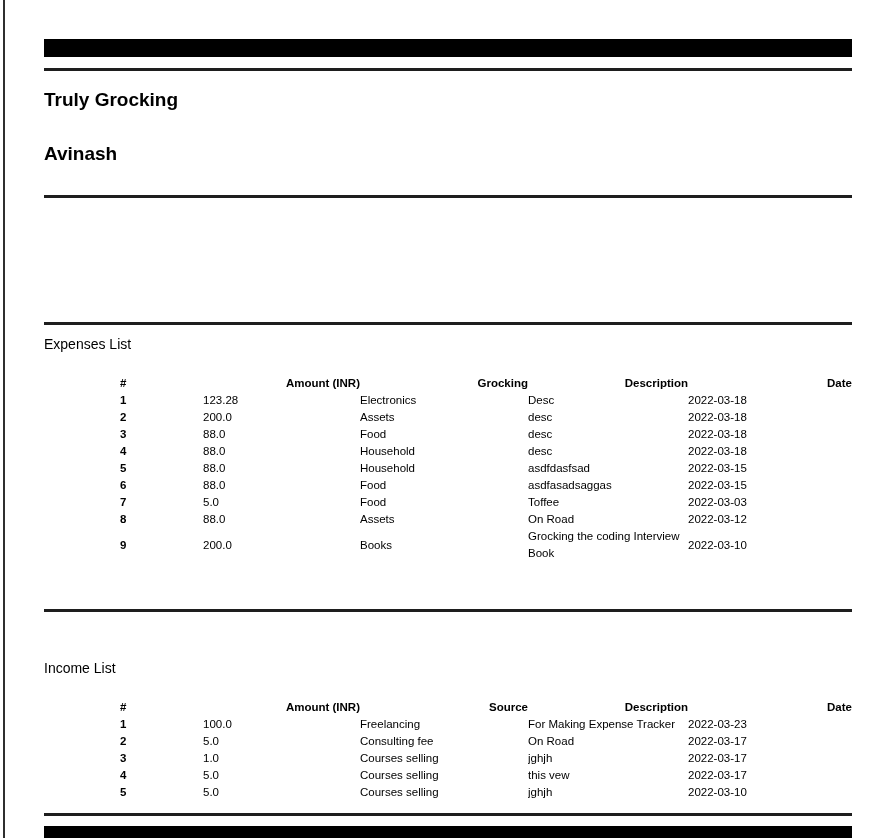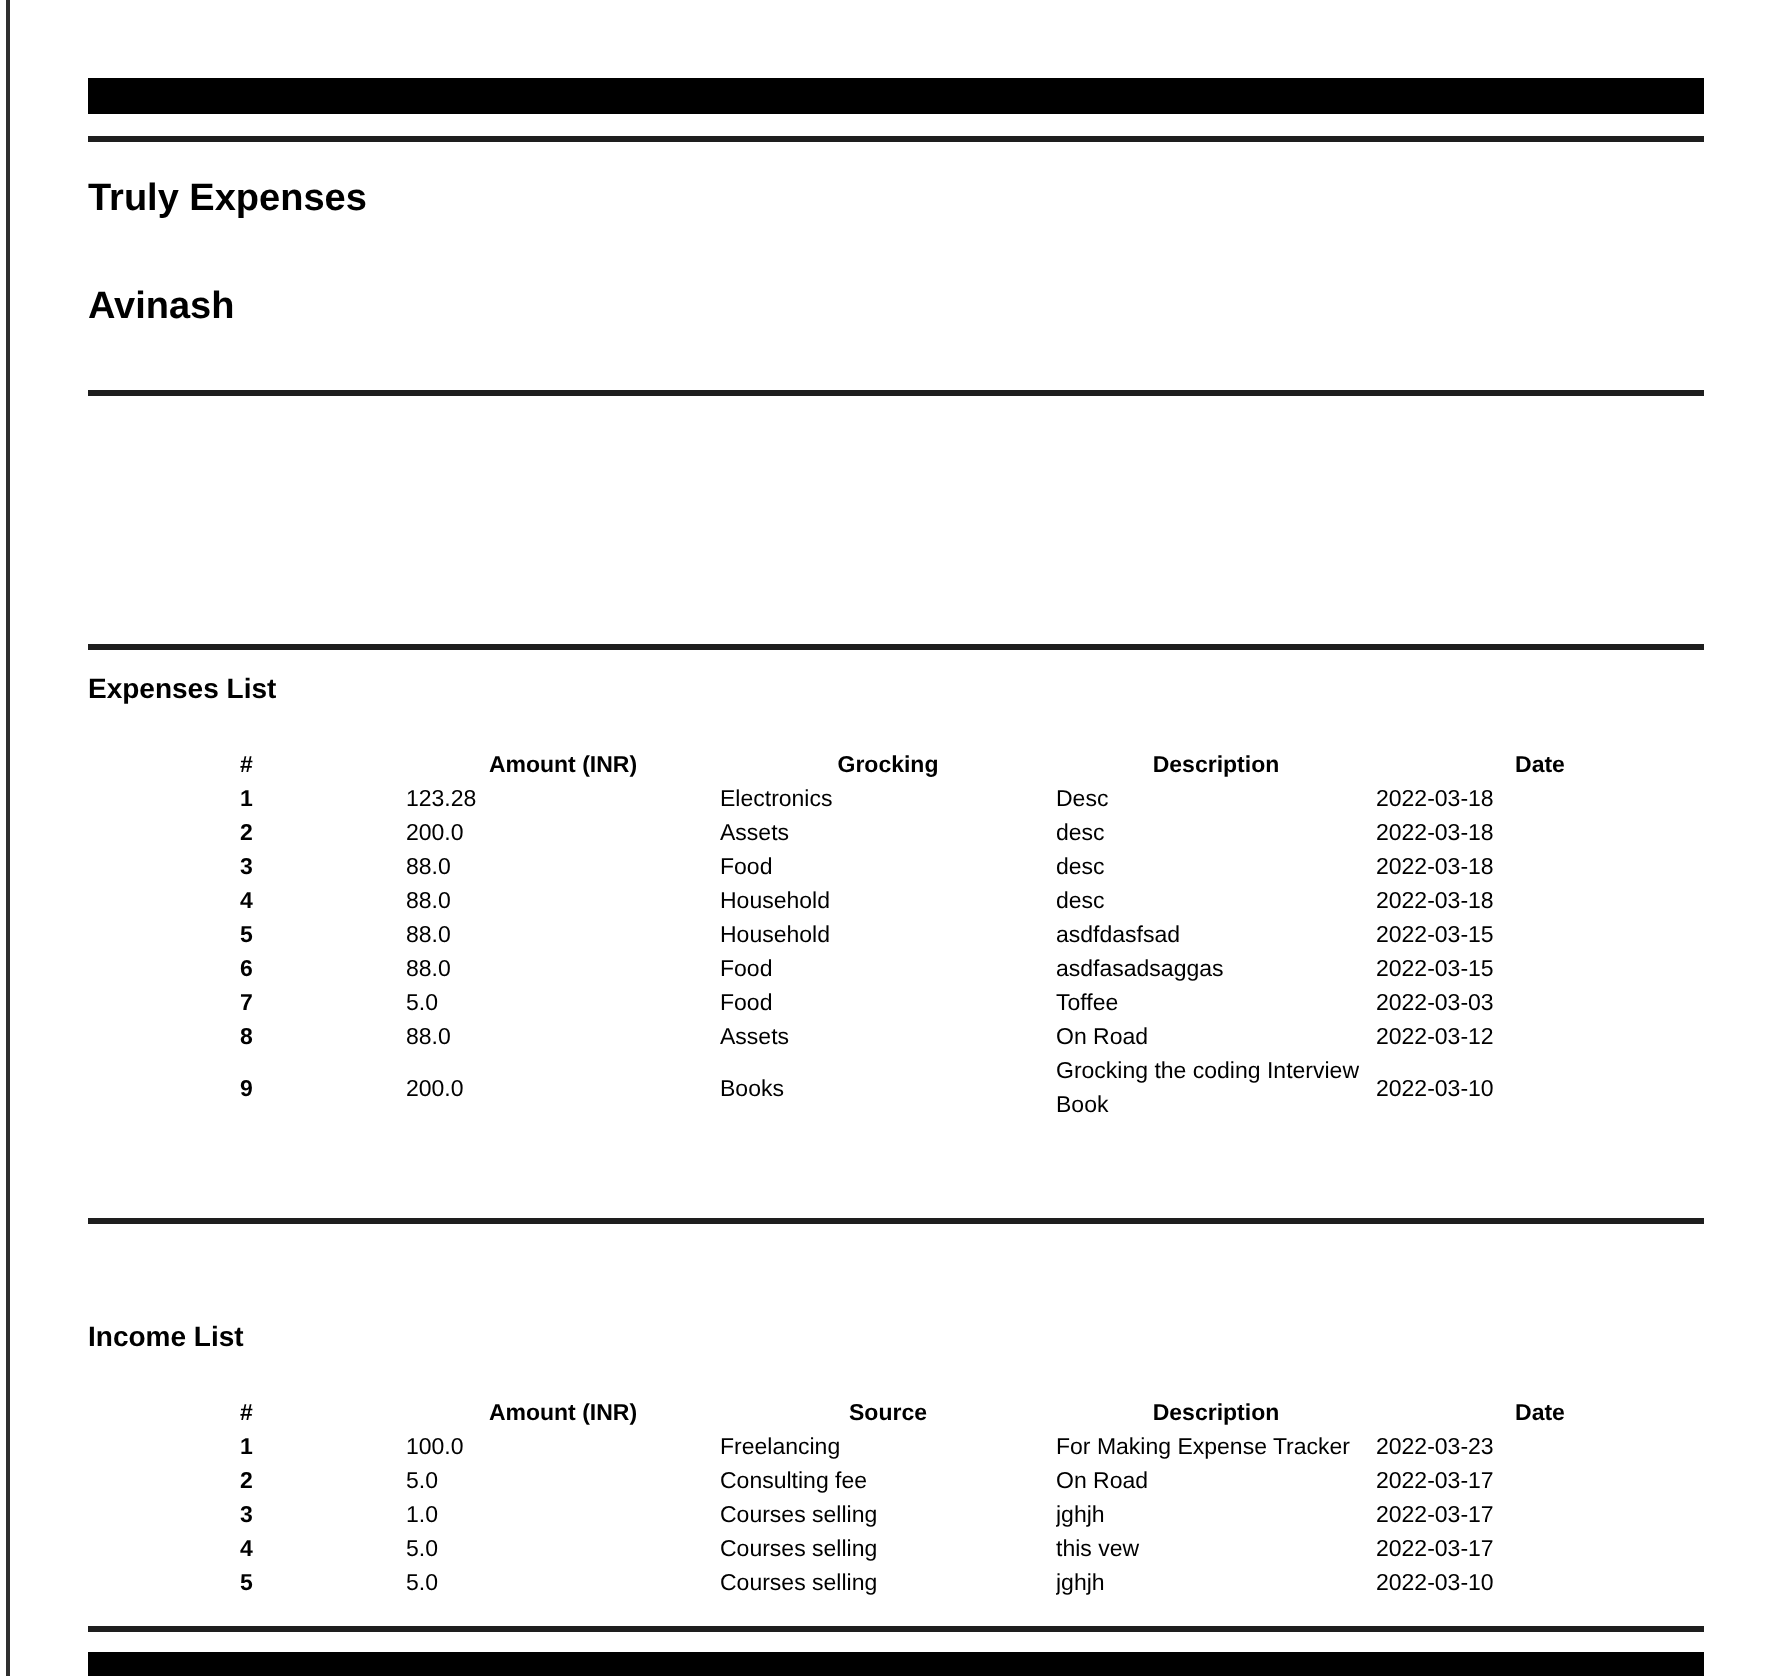--- a/index.html
+++ b/index.html
@@ -8,44 +8,44 @@
     font-family:"Liberation Sans","DejaVu Sans",sans-serif;color:#000;
   }
   .page-border{position:absolute;left:3px;top:0;width:2px;height:838px;background:#2f2f2f;}
   .bar{position:absolute;left:44px;width:808px;background:#000;}
   .bar.top{top:39px;height:18px;}
   .bar.bottom{top:826px;height:20px;}
   .rule{position:absolute;left:44px;width:808px;height:2.6px;background:#1e1e1e;}
   .r1{top:68px}.r2{top:195px}.r3{top:322px}.r4{top:609px}.r5{top:813px}
   .h1{position:absolute;left:44px;font-size:19px;font-weight:bold;line-height:21px;white-space:nowrap;}
   .t-app{top:89px}.t-user{top:143px}.t-texp{top:217px}.t-tinc{top:268px}
-  .h2{position:absolute;left:44px;font-size:14px;font-weight:bold;line-height:16px;white-space:nowrap;}
+  .h2{position:absolute;left:44px;font-size:14px;font-weight:normal;line-height:16px;white-space:nowrap;}
   .t-elist{top:336px}.t-ilist{top:660px}
   table.list{position:absolute;left:120px;width:732px;border-collapse:collapse;table-layout:fixed;}
   .etable{top:375px}.itable{top:699px}
   table.list th,table.list td{
     padding:0;font-size:11.5px;line-height:17px;vertical-align:middle;
     overflow:hidden;
   }
-  table.list th{font-weight:bold;text-align:center;}
+  table.list th{font-weight:bold;text-align:right;}
   table.list th:first-child{text-align:left;}
   table.list td{text-align:left;font-weight:normal;}
   table.list tbody td:first-child{font-weight:bold;}
   col.c1{width:83px}col.c2{width:157px}col.c3{width:168px}col.c4{width:160px}col.c5{width:164px}
 </style>
 </head>
 <body>
 
 <div class="page">
   <div class="page-border"></div>
 
   <div class="bar top"></div>
   <div class="rule r1"></div>
 
-  <div class="h1 t-app">Truly Expenses</div>
+  <div class="h1 t-app">Truly Grocking</div>
   <div class="h1 t-user">Avinash</div>
 
   <div class="rule r2"></div>
 
 
   <div class="rule r3"></div>
 
   <div class="h2 t-elist">Expenses List</div>
 
   <table class="list etable">

